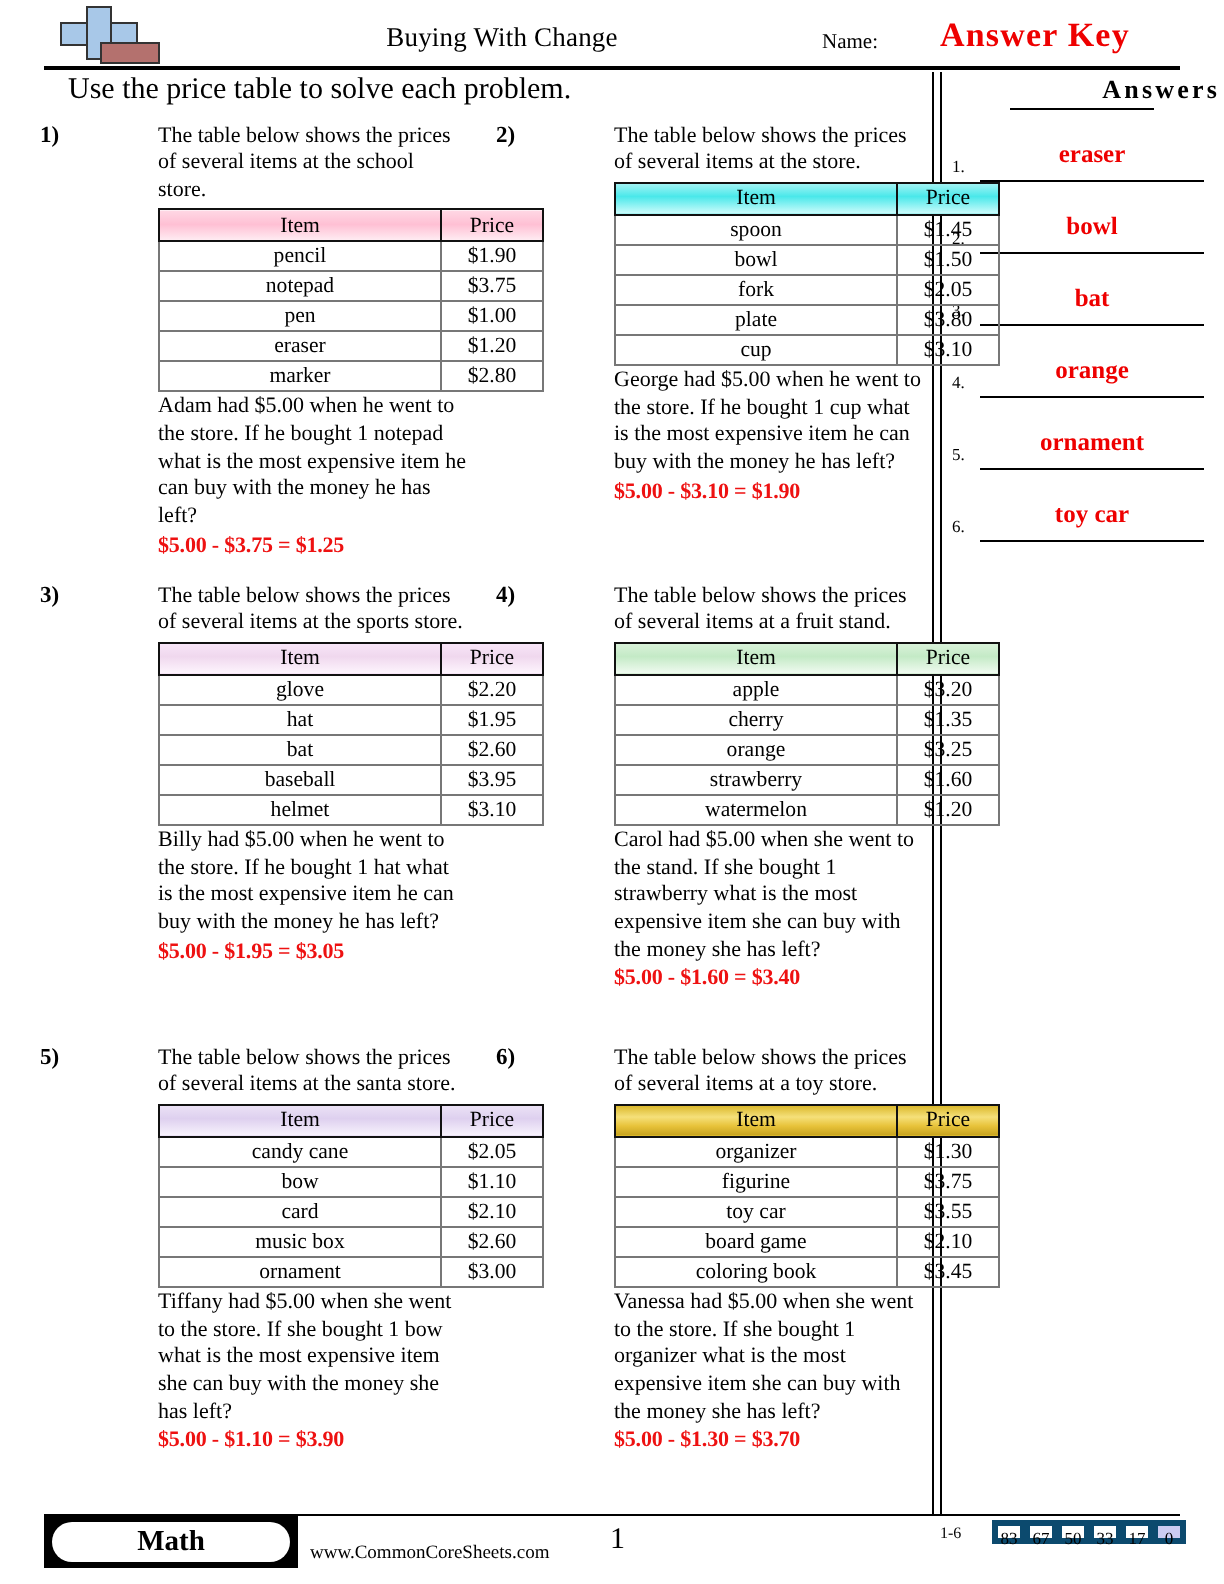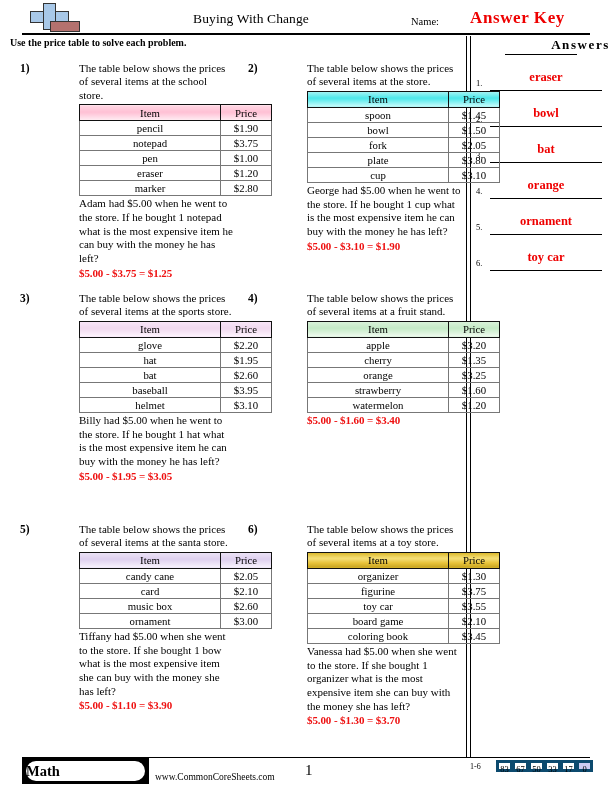--- a/index.html
+++ b/index.html
@@ -80,23 +80,23 @@
   #header-rule {
     position: absolute;
     left: 22px; top: 33px;
     width: 568px; height: 0;
     border-top: 2.2px solid #000;
   }
 
   
   #instruction {
     position: absolute;
-    left: 10px; top: 37px;
-    font-size: 10px;
-    font-weight: bold;
+    left: 34px; top: 37px;
+    font-size: 15px;
+    font-weight: normal;
     font-family: "Liberation Serif", serif;
   }
   #answers-heading {
     position: absolute;
     left: 470px; top: 37px;
     width: 140px;
     text-align: right;
     font-size: 13px;
     font-weight: bold;
     letter-spacing: 1.6px;
@@ -241,20 +241,21 @@
     left: 22px; top: 758px;
     width: 127px; height: 26px;
     background: #000;
   }
   #math-badge-inner {
     position: absolute;
     left: 4px; top: 3px;
     width: 119px; height: 20px;
     background: #fff;
     border-radius: 11px;
+    text-align: center;
     font-size: 14.5px;
     font-weight: bold;
     line-height: 20px;
     font-family: "Liberation Serif", serif;
   }
   #site-url {
     position: absolute;
     left: 155px; top: 772px;
     font-size: 9.5px;
   }
@@ -485,38 +486,43 @@
             <tr>
               <td class="col-item">strawberry</td>
               <td class="col-price">$1.60</td>
             </tr>
             <tr>
               <td class="col-item">watermelon</td>
               <td class="col-price">$1.20</td>
             </tr>
           </tbody>
         </table>
+        <div class="narrative">Carol had $5.00 when she went to the stand. If she bought 1 strawberry what is the most expensive item she can buy with the money she has left?</div>
         <div class="equation">$5.00 - $1.60 = $3.40</div>
       </div>
     </div>
     <div class="problem col-left row3">
       <div class="prob-num">5)</div>
       <div class="prob-body">
         <div class="prompt">The table below shows the prices of several items at the santa store.</div>
         <table class="price-table">
           <thead>
             <tr>
               <th class="col-item hdr-violet">Item</th>
               <th class="col-price hdr-violet">Price</th>
             </tr>
           </thead>
           <tbody>
             <tr>
               <td class="col-item">candy cane</td>
               <td class="col-price">$2.05</td>
+            </tr>
+            <tr>
+              <td class="col-item">bow</td>
+              <td class="col-price">$1.10</td>
             </tr>
             <tr>
               <td class="col-item">card</td>
               <td class="col-price">$2.10</td>
             </tr>
             <tr>
               <td class="col-item">music box</td>
               <td class="col-price">$2.60</td>
             </tr>
             <tr>

